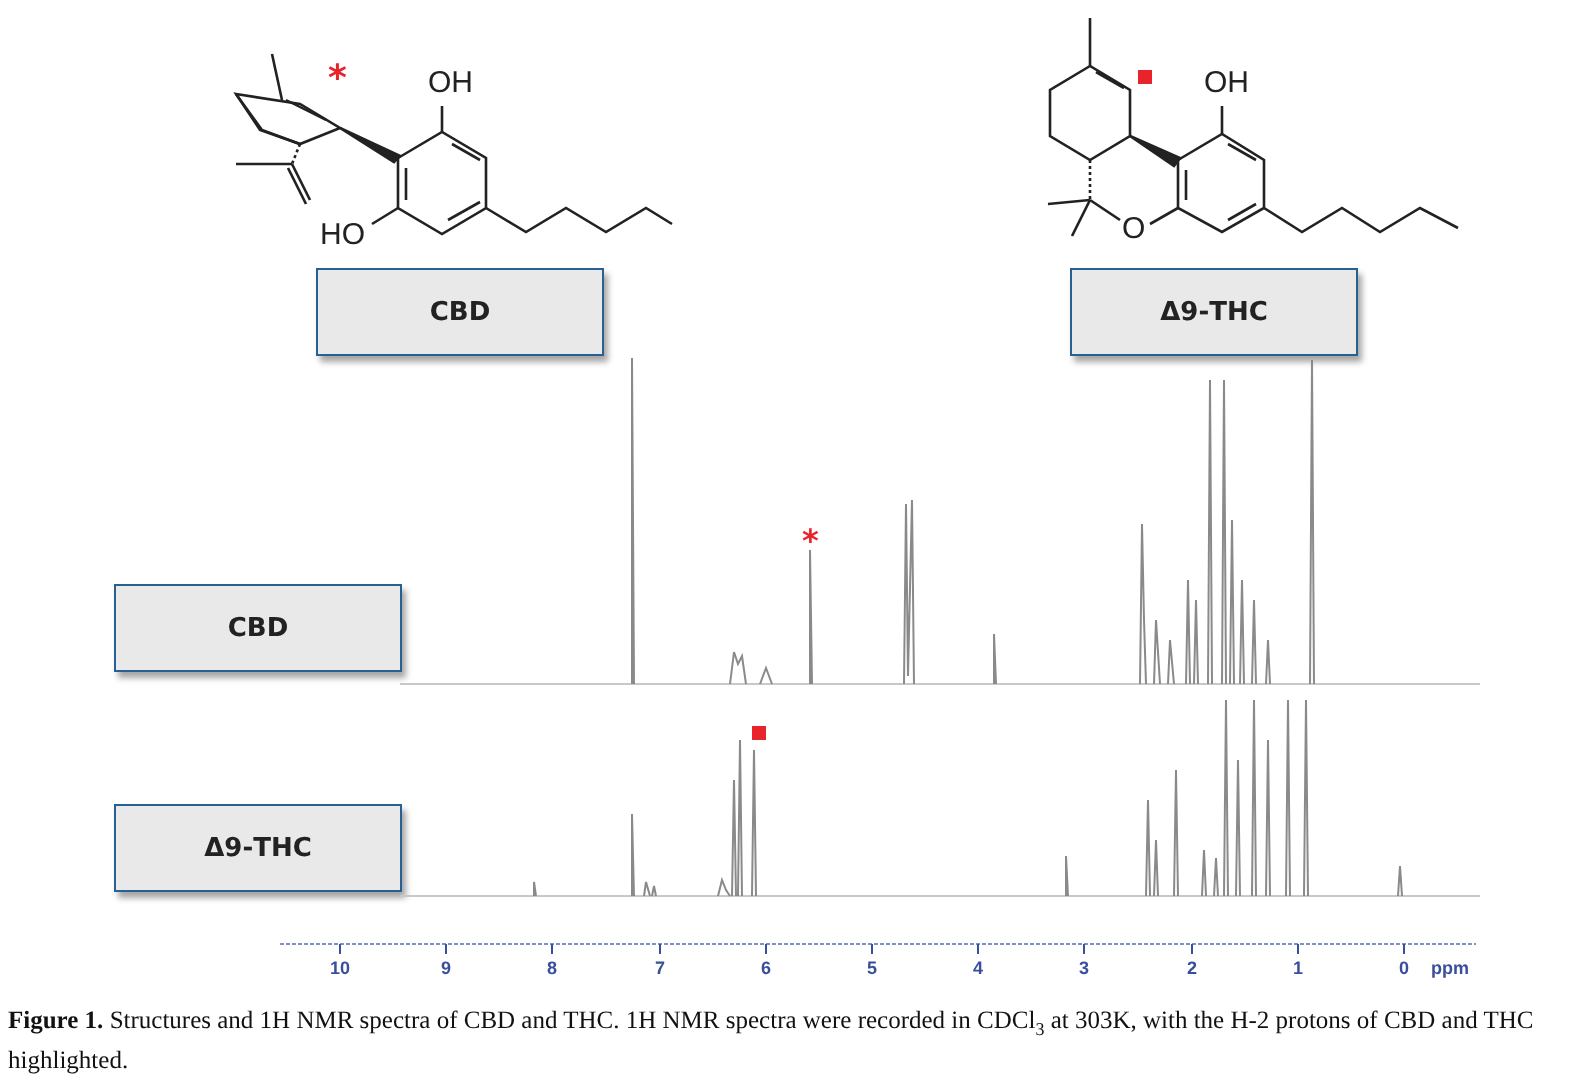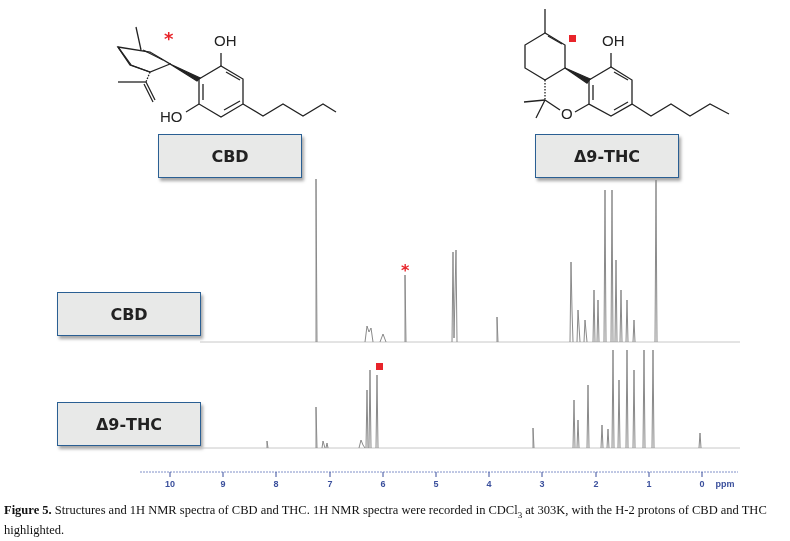--- a/index.html
+++ b/index.html
@@ -1,21 +1,21 @@
 <!DOCTYPE html>
 <html><head>
 <meta charset="utf-8">
 <style>
   html, body { margin: 0; padding: 0; background: #ffffff; }
   body { width: 790px; height: 541px; position: relative; overflow: hidden; font-family: "Liberation Sans", sans-serif; }
   .label-box {
     position: absolute; background: #e8e9e8; border: 1.5px solid #2a5f93;
     box-shadow: 2px 3px 3px rgba(0,0,0,0.35);
     display: flex; align-items: center; justify-content: center;
-    font-family: "DejaVu Sans", sans-serif; font-weight: bold; font-size: 16px; color: #222;
+    font-family: "DejaVu Sans", sans-serif; font-weight: bold; font-size: 13px; color: #222;
   }
   svg { position: absolute; left: 0; top: 0; }
   .caption {
     position: absolute; left: 4px; top: 503px; width: 784px;
     font-family: "Liberation Serif", serif; font-size: 12.5px; line-height: 15px; color: #111;
   }
   .caption b { font-weight: bold; }
 </style>
 </head>
 <body>
@@ -145,14 +145,14 @@
       <text x="542" y="487">3</text>
       <text x="596" y="487">2</text>
       <text x="649" y="487">1</text>
       <text x="702" y="487">0</text>
       <text x="725" y="487">ppm</text>
     </g>
   </g>
 </svg>
 
 <div class="caption">
-  <b>Figure 5.</b><span> Structures and 1H NMR spectra of CBD and THC. 1H NMR spectra were recorded in CDCl</span><sub style="font-size:9px;">3</sub><span> at 303K, with the H-2 protons of CBD and THC highlighted.</span>
+  <b>Figure 1.</b><span> Structures and 1H NMR spectra of CBD and THC. 1H NMR spectra were recorded in CDCl</span><sub style="font-size:9px;">3</sub><span> at 303K, with the H-2 protons of CBD and THC highlighted.</span>
 </div>
 
 </body></html>

